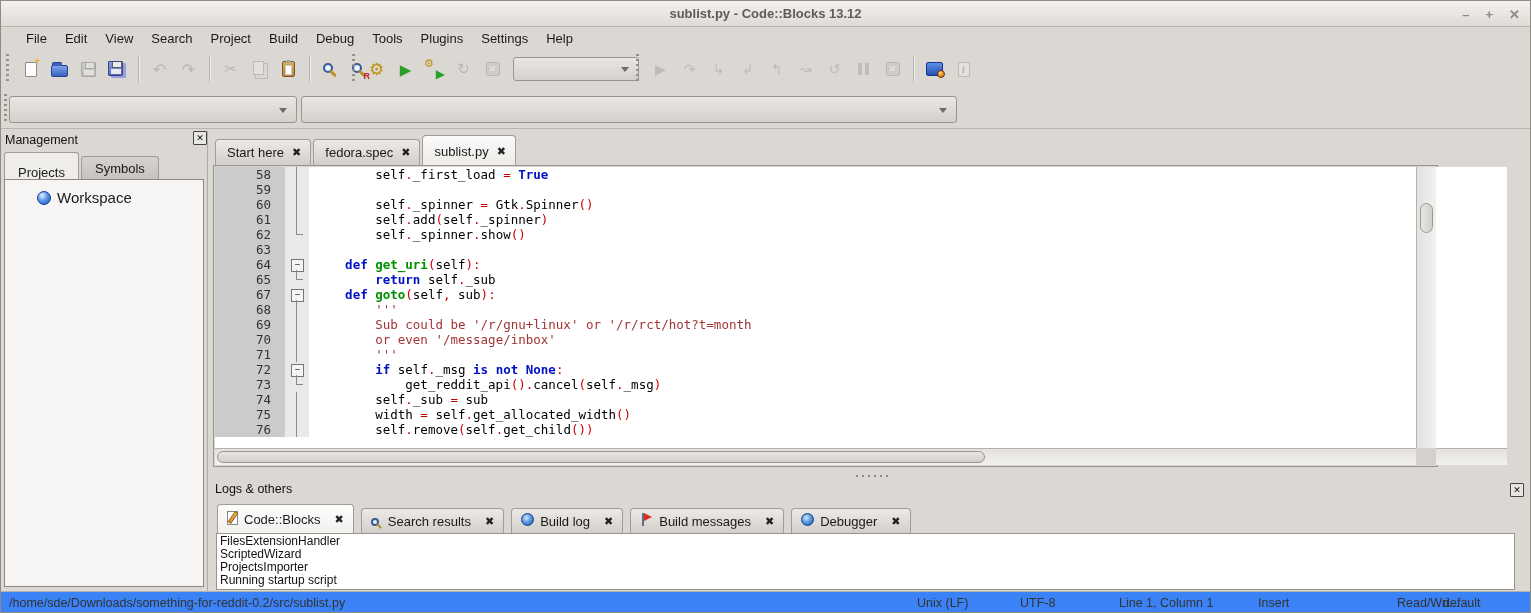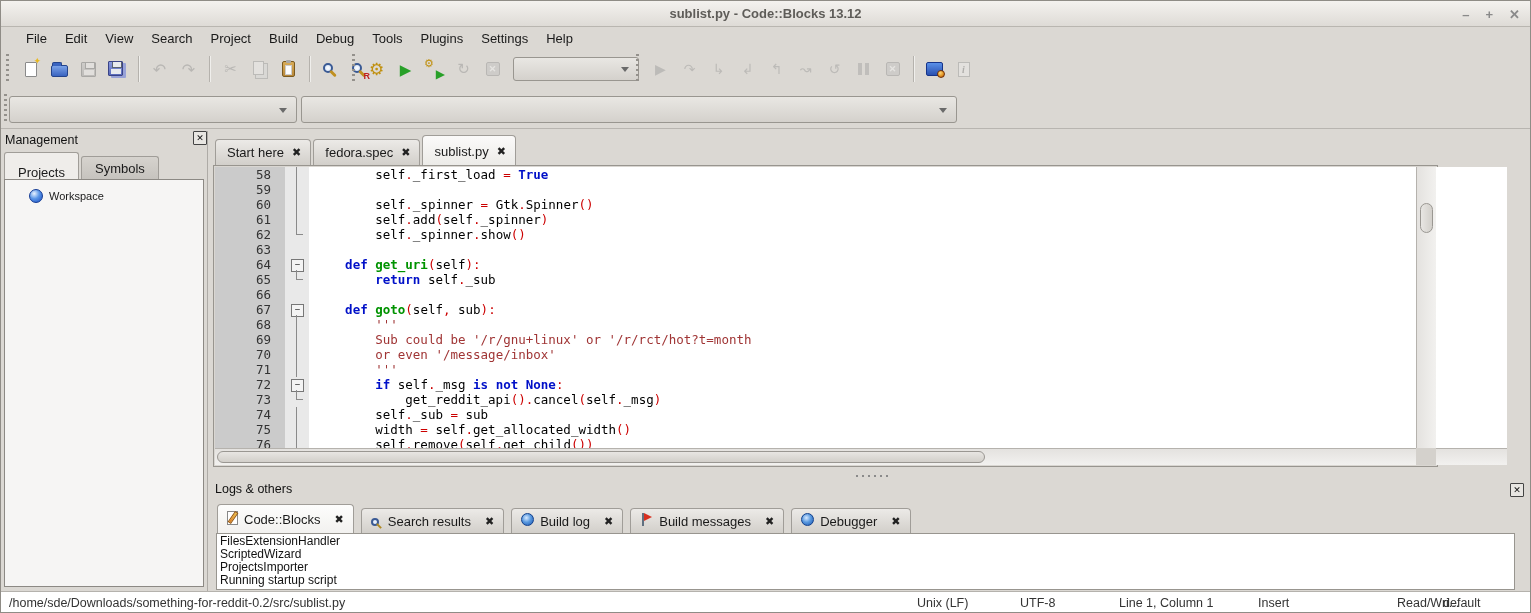--- a/index.html
+++ b/index.html
@@ -75,21 +75,21 @@
   #mgmt{position:absolute;left:0;top:130px;width:207px;height:460px;border-right:1px solid #aeaba6;}
   #mgmt-header{position:absolute;left:4px;right:3px;top:2px;height:17px;font-size:12.5px;color:#111;}
   #mgmt-close{position:absolute;right:0;top:0;}
   .winclose{width:14px;height:14px;border:1px solid #444;background:#e8e6e2;color:#111;
     font:bold 9px/12px "DejaVu Sans",sans-serif;text-align:center;border-radius:1px;}
   #mgmt-tabs{position:absolute;left:3px;top:21px;height:27px;display:flex;align-items:flex-end;}
   .mtab{padding:4px 13px;font-size:13px;color:#1a1a1a;background:linear-gradient(#d6d3ce,#c6c3be);
     border:1px solid #a09d98;border-bottom:none;border-radius:3px 3px 0 0;margin-right:2px;height:23px;}
   .mtab.active{background:#efedea;height:27px;padding-top:12px;}
   #mgmt-tree{position:absolute;left:3px;right:3px;top:48px;bottom:4px;background:#f6f5f4;border:1px solid #8c8984;}
-  .tree-item{display:flex;align-items:center;gap:6px;padding:9px 0 0 24px;font-size:11px;color:#1a1a1a;}
+  .tree-item{display:flex;align-items:center;gap:6px;padding:9px 0 0 32px;font-size:15px;color:#1a1a1a;}
   .wsglobe{width:14px;height:14px;border-radius:50%;flex:none;
     background:radial-gradient(circle at 35% 30%,#e8f2ff,#5a96e8 45%,#1a4cc0);border:1px solid #123a94;}
 
   
   #edtabs{position:absolute;left:214px;top:134px;height:30px;display:flex;align-items:flex-end;}
   .etab{display:flex;align-items:center;padding:5px 9px 5px 11px;font-size:13px;color:#1a1a1a;
     background:linear-gradient(#eceae7,#d2cfca);border:1px solid #a09d98;border-bottom:none;
     border-radius:4px 4px 0 0;margin-right:2px;height:26px;white-space:nowrap;justify-content:center;}
   .etab.active{background:linear-gradient(#fbfaf9,#ecebe8);height:30px;padding-top:7px;}
   .tclose{font:bold 11px "DejaVu Sans",sans-serif;color:#222;margin-left:8px;}
@@ -141,21 +141,21 @@
     background:radial-gradient(circle at 40% 35%,#d8eaff,#5a9ae0 45%,#1a54b0);border:1px solid #12408c;}
   .flagic{width:13px;height:14px;position:relative;display:inline-block;flex:none;}
   .flagic i{position:absolute;left:2px;top:0;width:2px;height:13px;background:#607080;display:block;}
   .flagic::after{content:"";position:absolute;left:4px;top:0;width:0;height:0;
     border-left:8px solid #d83020;border-top:4px solid transparent;border-bottom:4px solid transparent;}
   #logcontent{position:absolute;left:5px;top:52px;width:1299px;height:57px;background:#fff;
     border:1px solid #98958f;overflow:hidden;padding:1px 0 0 3px;}
   .logline{font-size:12px;line-height:13px;color:#111;white-space:nowrap;}
 
   
-  #status{position:absolute;left:0;top:590px;width:100%;height:23px;background:#ffffff;
+  #status{position:absolute;left:0;top:590px;width:100%;height:23px;background:#3b82f6;
     border-top:1px solid #b5b2ad;font-size:12.5px;color:#333;}
   #status span{position:absolute;top:4px;white-space:nowrap;}
   #st-path{left:8px;} #st-eol{left:916px;} #st-enc{left:1019px;} #st-pos{left:1118px;}
   #st-ins{left:1257px;} #st-rw{left:1396px;} #st-prof{left:1442px;}
 </style>
 </head>
 <body>
 
 <div class="app">
 
@@ -358,25 +358,20 @@
           <div class="ln">64</div>
           <div class="fold f-box"></div>
           <div class="code"><span>    </span><span class="kw">def</span><span> </span><span class="fn">get_uri</span><span class="op">(</span><span>self</span><span class="op">):</span></div>
         </div>
         <div class="cl">
           <div class="ln">65</div>
           <div class="fold f-end"></div>
           <div class="code"><span>        </span><span class="kw">return</span><span> self</span><span class="op">.</span><span>_sub</span></div>
         </div>
         <div class="cl">
-          <div class="ln">66</div>
-          <div class="fold"></div>
-          <div class="code"></div>
-        </div>
-        <div class="cl">
           <div class="ln">67</div>
           <div class="fold f-box"></div>
           <div class="code"><span>    </span><span class="kw">def</span><span> </span><span class="fn">goto</span><span class="op">(</span><span>self</span><span class="op">,</span><span> sub</span><span class="op">):</span></div>
         </div>
         <div class="cl">
           <div class="ln">68</div>
           <div class="fold f-line"></div>
           <div class="code"><span>        </span><span class="str">'''</span></div>
         </div>
         <div class="cl">

